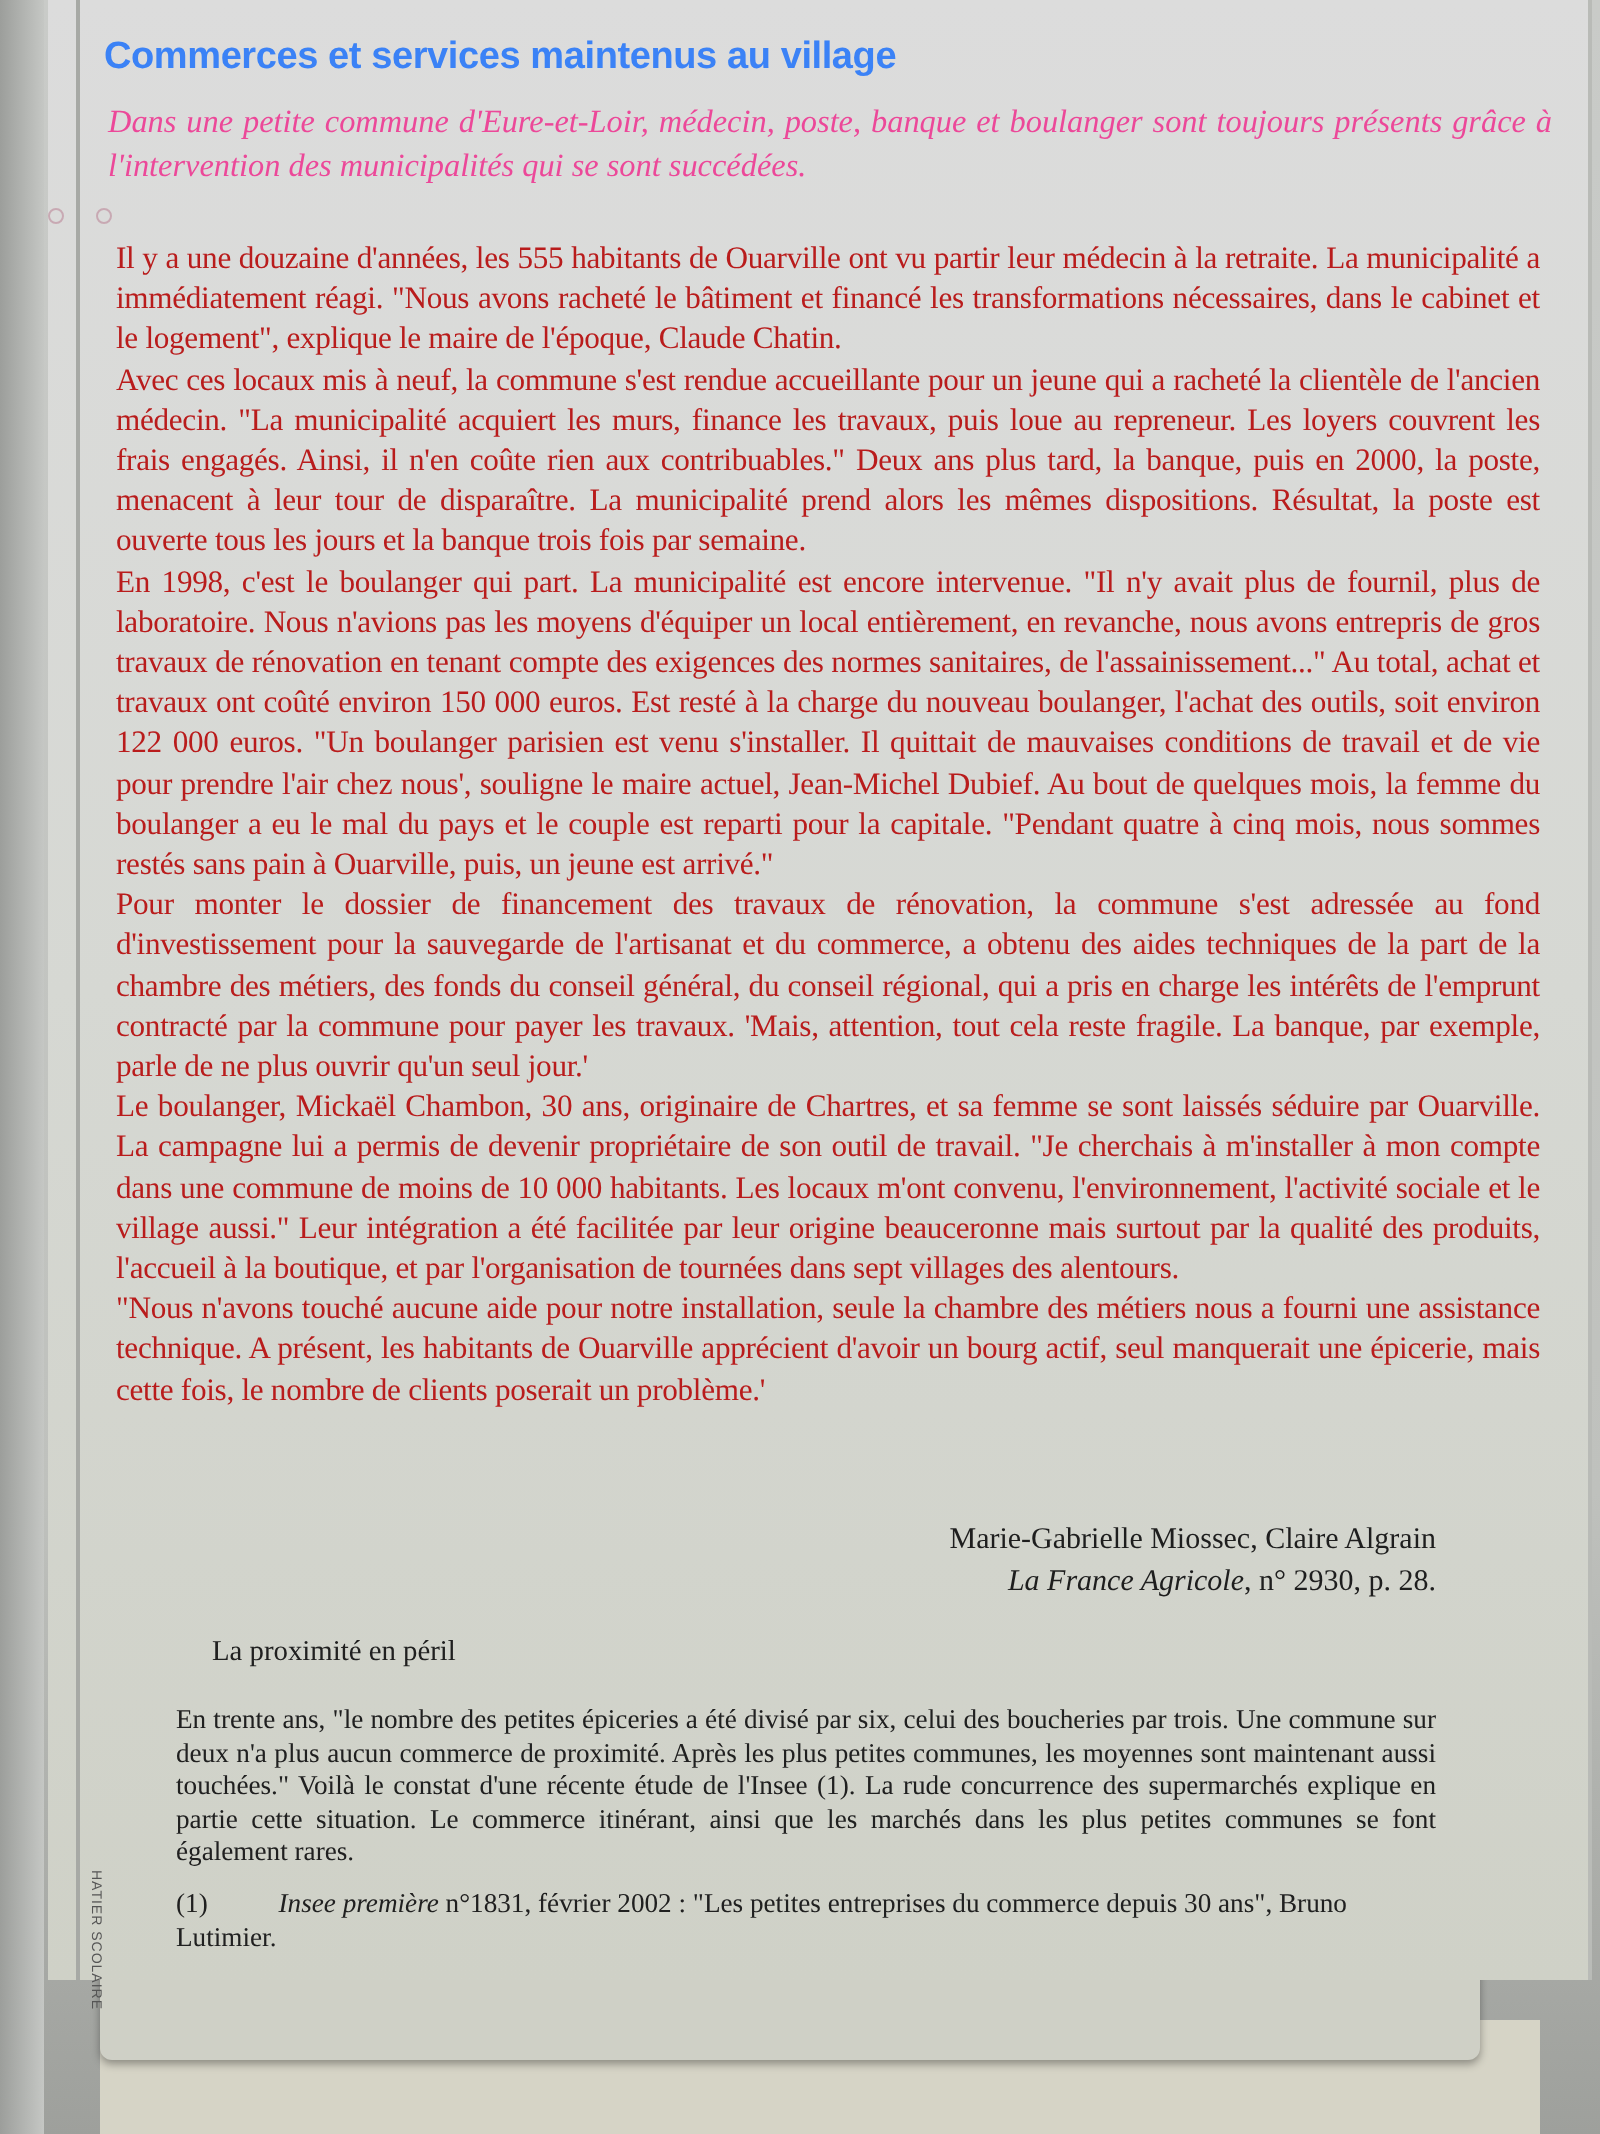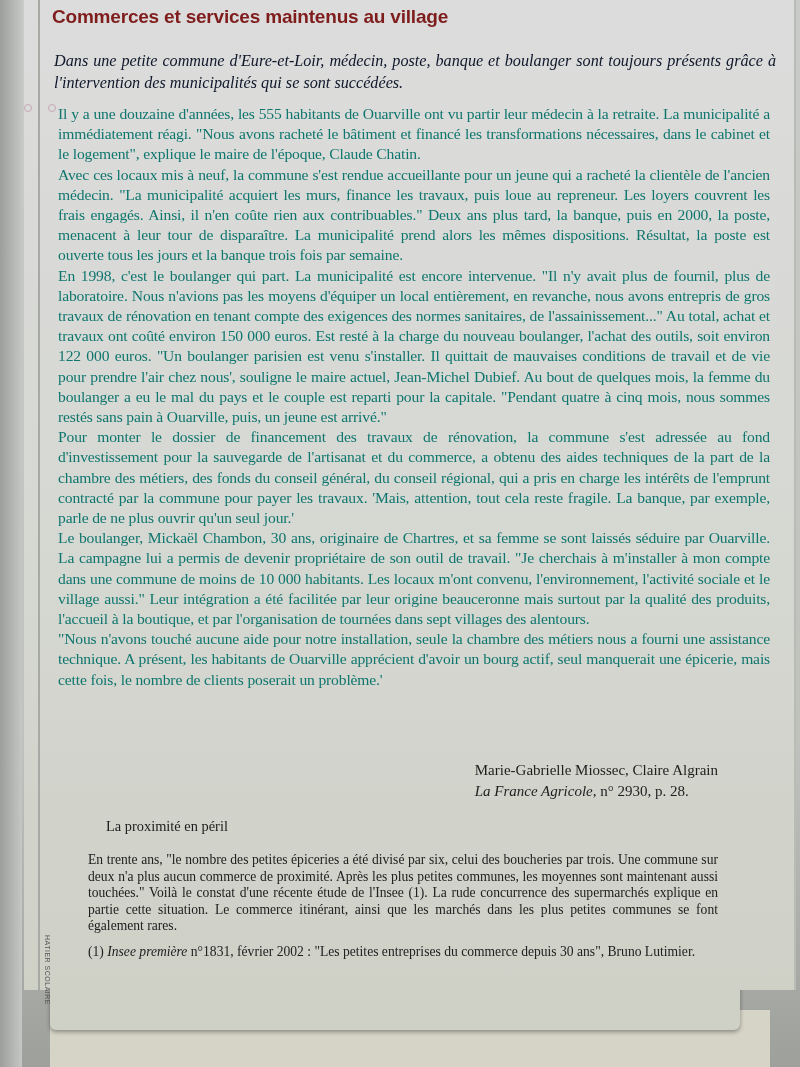--- a/index.html
+++ b/index.html
@@ -24,48 +24,48 @@
   .page {
     position:absolute; left:24px; top:0; width:770px; height:990px;
     background: linear-gradient(180deg,#dcdcdc 0%, #d6d8d3 50%, #cfd1c7 100%);
     border-right:2px solid #b9bbb7;
   }
   .frame {
     position:absolute; left:14px; top:0; width:756px; height:990px;
     border-left:2px solid #a7a9a5;
   }
   .title {
-    position:absolute; left:52px; top:6px;
+    position:absolute; left:52px; top:18px;
     font-family:"Liberation Sans", sans-serif; font-weight:bold;
-    font-size:19px; color:#7f1d1d; letter-spacing:-0.2px;
+    font-size:19px; color:#3b82f6; letter-spacing:-0.2px;
   }
   .lead {
     position:absolute; left:54px; top:50px; width:722px;
-    font-style:italic; font-size:16.2px; line-height:22px; color:#0f172a;
+    font-style:italic; font-size:16.2px; line-height:22px; color:#ec4899;
     text-align:justify;
   }
   .body {
-    position:absolute; left:58px; top:104px; width:712px;
-    font-size:15.6px; line-height:20.2px; color:#0f766e;
+    position:absolute; left:58px; top:120px; width:712px;
+    font-size:15.6px; line-height:20.2px; color:#b91c1c;
     text-align:justify; letter-spacing:-0.15px;
   }
   .body p { margin:0; }
   .sig {
-    position:absolute; right:82px; top:760px; text-align:left;
+    position:absolute; right:82px; top:760px; text-align:right;
     font-size:15px; line-height:21px; color:#1e1e1e;
   }
   .sig .src-title { font-style:italic; }
   .box {
     position:absolute; left:88px; top:800px; width:630px;
     font-size:13.6px; line-height:16.4px; color:#202020; text-align:justify;
   }
   .box h3 { margin:18px; font-size:14.4px; font-weight:normal; }
   .box p { margin:0; }
   .note { margin-top:10px !important; text-align:left; }
-  .note em { font-style:italic; }
+  .note em { font-style:italic;margin-left:32px; }
   .vert-label {
     position:absolute; left:44px; top:935px;
     writing-mode:vertical-rl; font-family:"Liberation Sans", sans-serif;
     font-size:7px; color:#555; letter-spacing:0.5px;
   }
   .dot { position:absolute; width:6px; height:6px; border-radius:50%;
          border:1px solid #c8a9b3; }
 </style>
 </head>
 <body>

